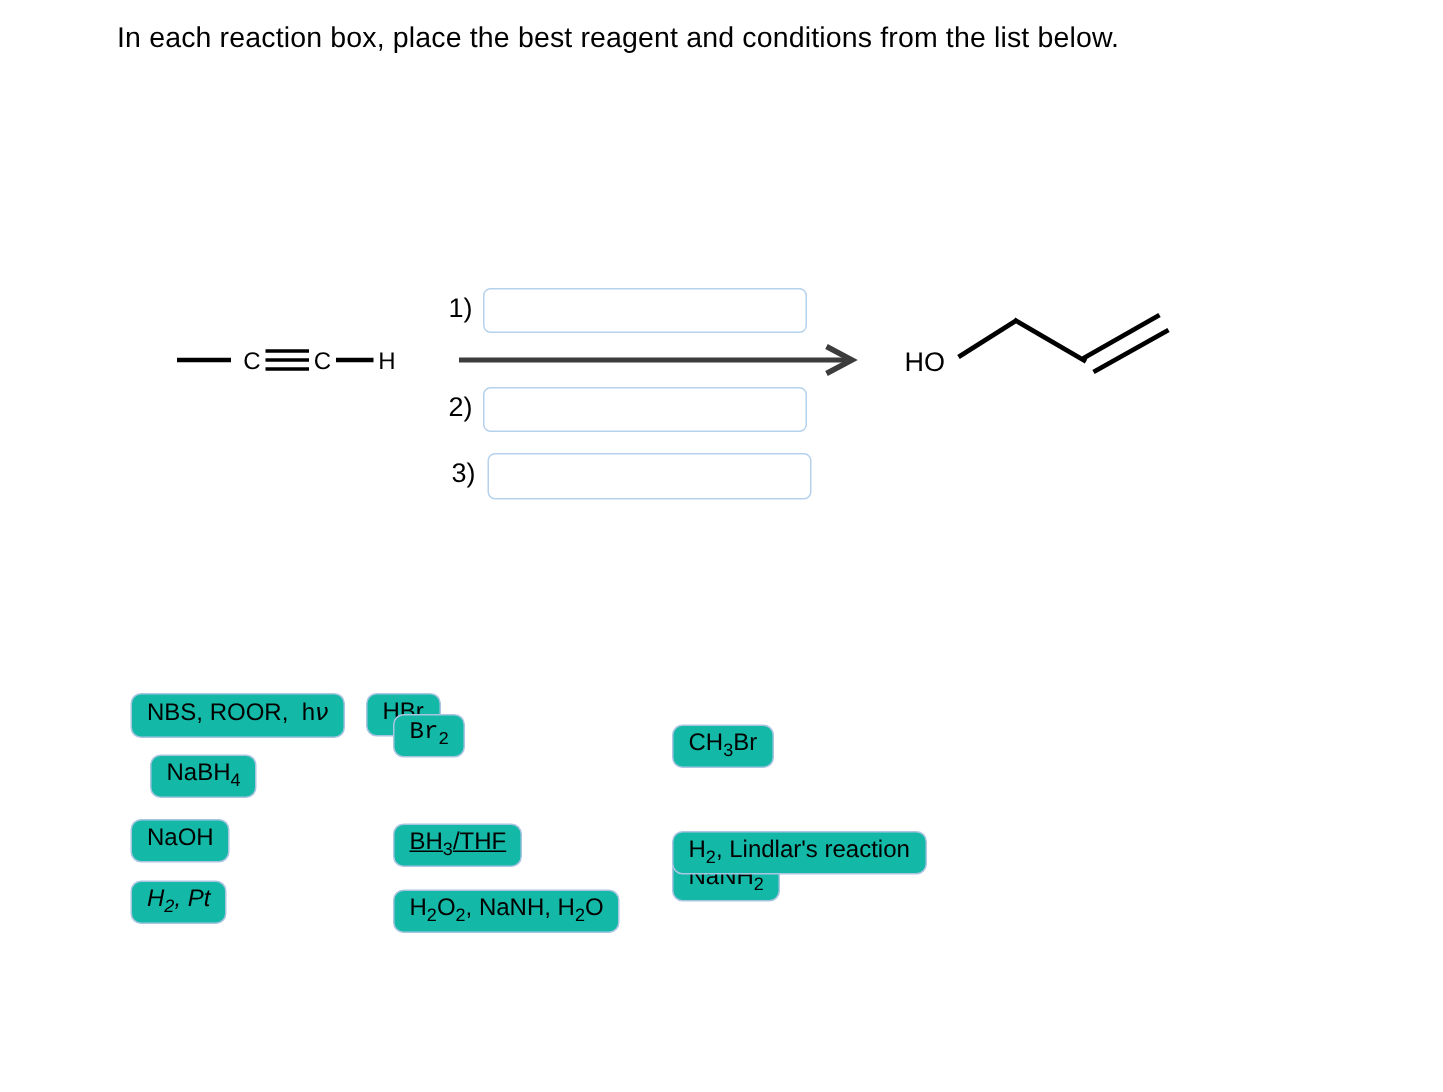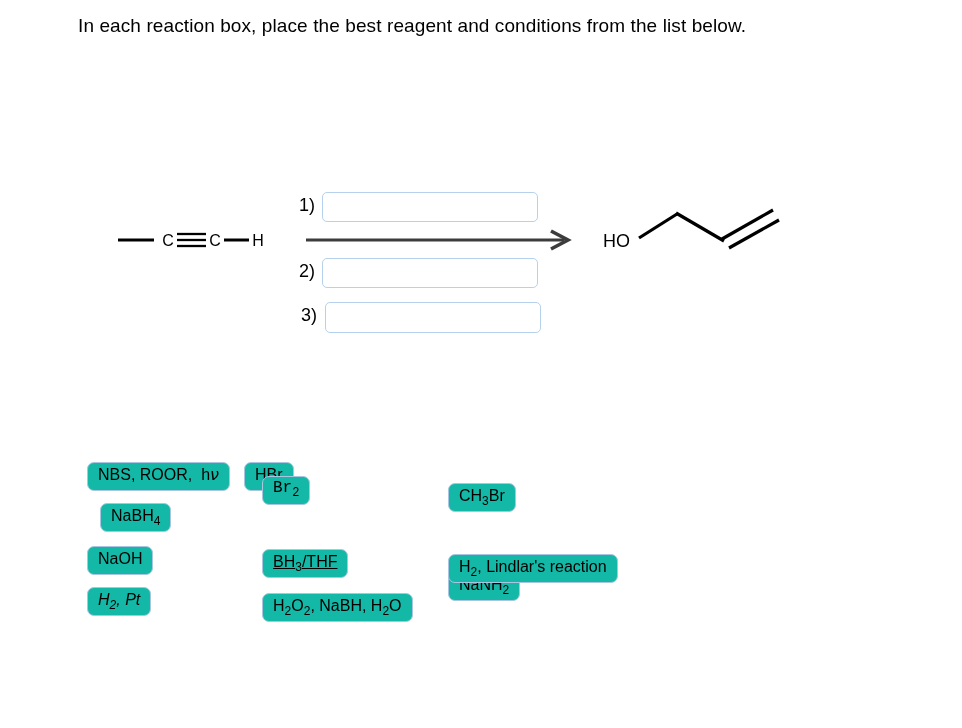--- a/index.html
+++ b/index.html
@@ -136,19 +136,19 @@
   </svg>
 
   <div id="reagent-list">
       <div class="chip chip-1"><span>NBS, ROOR,&nbsp; h</span><i>ν</i></div>
       <div class="chip chip-2"><span>NaBH</span><sub>4</sub></div>
       <div class="chip chip-3"><span>NaOH</span></div>
       <div class="chip chip-4"><span>H</span><sub>2</sub><span>, Pt</span></div>
       <div class="chip chip-5"><span>HBr</span></div>
       <div class="chip chip-6"><span>Br</span><sub>2</sub></div>
       <div class="chip chip-7"><span>BH</span><sub>3</sub><span>/THF</span></div>
-      <div class="chip chip-8"><span>H</span><sub>2</sub><span>O</span><sub>2</sub><span>, NaBH, H</span><sub>2</sub><span>O</span></div>
+      <div class="chip chip-8"><span>H</span><sub>2</sub><span>O</span><sub>2</sub><span>, NaNH, H</span><sub>2</sub><span>O</span></div>
       <div class="chip chip-9"><span>CH</span><sub>3</sub><span>Br</span></div>
       <div class="chip chip-10"><span>NaNH</span><sub>2</sub></div>
       <div class="chip chip-11"><span>H</span><sub>2</sub><span>, Lindlar's reaction</span></div>
     </div>
 
 </div>
 
 </body></html>

